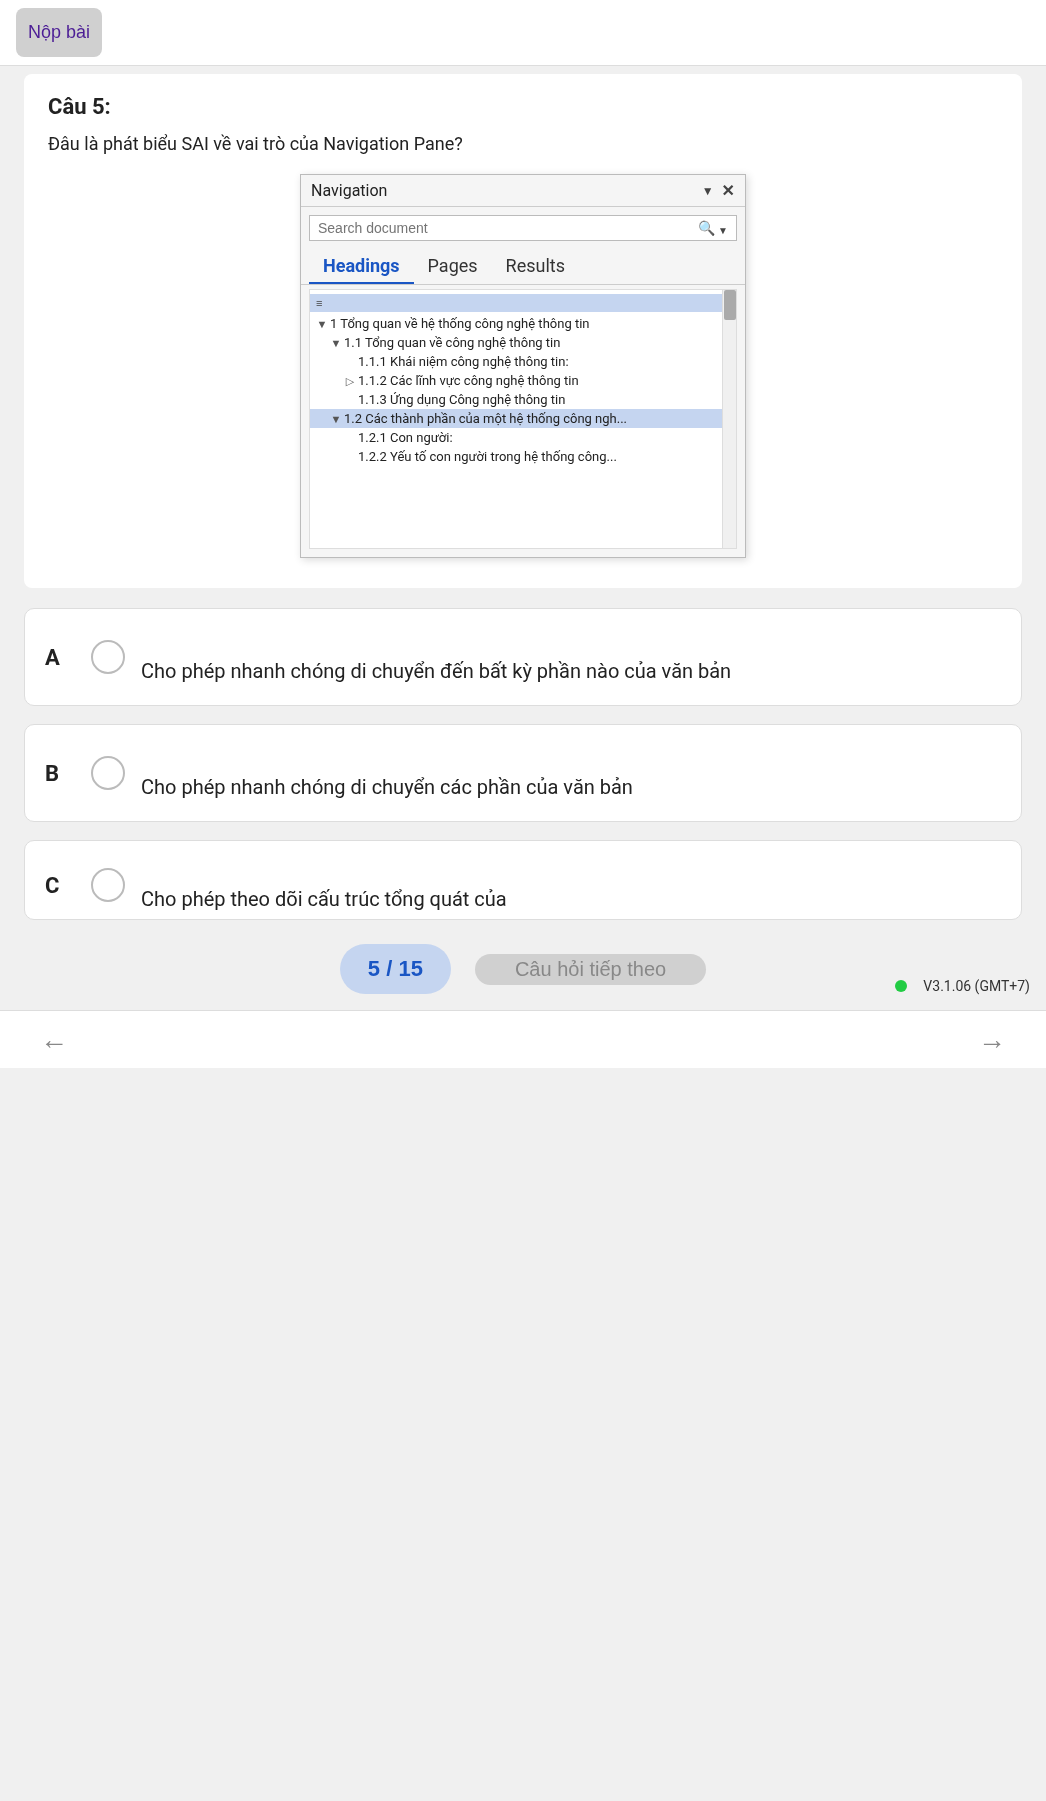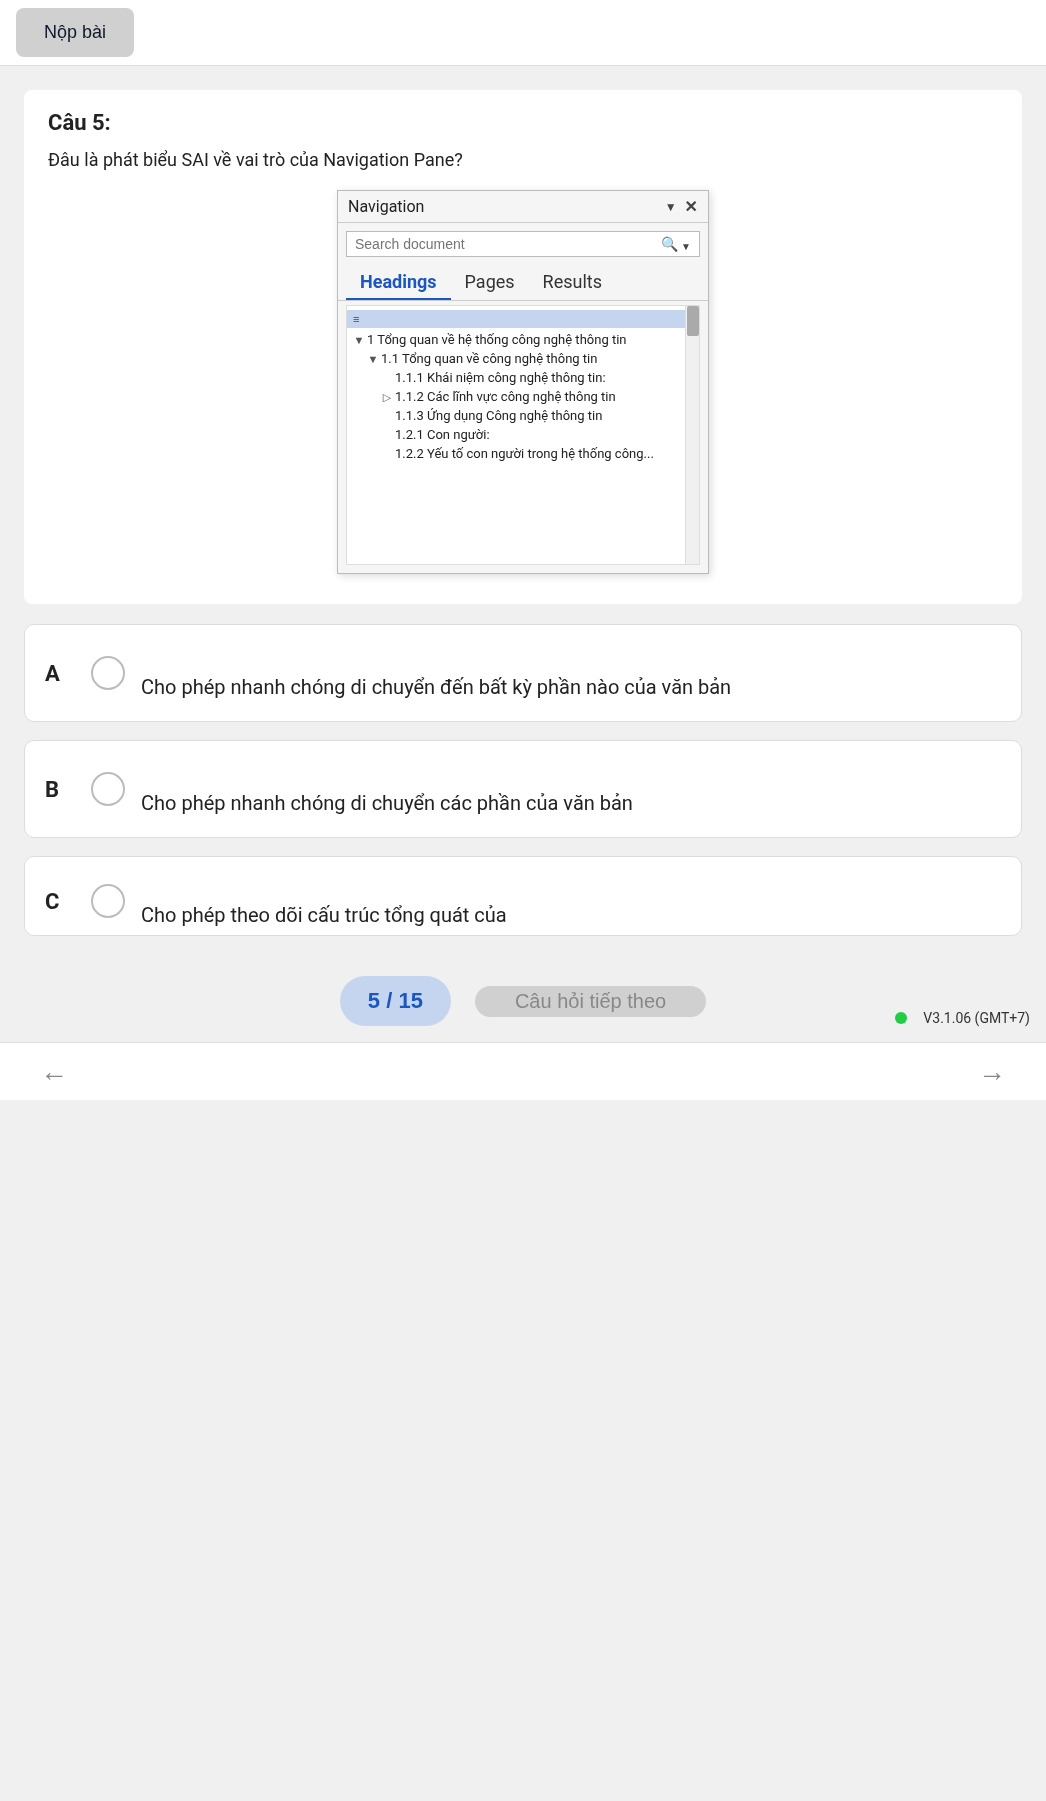--- a/index.html
+++ b/index.html
@@ -41,31 +41,31 @@
       background: #1a56c4;
       color: white;
       font-size: 36px;
       font-weight: bold;
       padding: 8px 24px;
       border-radius: 8px;
       letter-spacing: 4px;
     }
     .submit-btn {
       background: #d0d0d0;
-      color: #0f172a;
+      color: #4c1d95;
       border: none;
-      padding: 14px 28px;
+      padding: 14px 12px;
       font-size: 18px;
       border-radius: 8px;
       cursor: pointer;
     }
 
     
     .main-content {
-      padding: 24px 24px;
+      padding: 8px 24px;
       background: #f0f0f0;
     }
 
     
     .question-section {
       background: #fff;
       border-radius: 8px;
       padding: 20px 24px 30px;
       margin-bottom: 20px;
     }
@@ -82,21 +82,21 @@
     }
 
     
     .nav-pane-wrapper {
       display: flex;
       justify-content: center;
     }
     .nav-pane {
       border: 1px solid #bbb;
       background: #f5f5f5;
-      width: 372px;
+      width: 446px;
       box-shadow: 2px 2px 8px rgba(0,0,0,0.15);
     }
     .nav-pane-titlebar {
       display: flex;
       align-items: center;
       justify-content: space-between;
       padding: 6px 10px;
       background: #f5f5f5;
       border-bottom: 1px solid #ccc;
     }
@@ -367,20 +367,23 @@
           </div>
           <div class="heading-item indent-2">
             <span class="toggle">&nbsp;</span>1.1.1 Khái niệm công nghệ thông tin:
           </div>
           <div class="heading-item indent-2">
             <span class="toggle">▷</span>1.1.2 Các lĩnh vực công nghệ thông tin
           </div>
           <div class="heading-item indent-2">
             <span class="toggle">&nbsp;</span>1.1.3 Ứng dụng Công nghệ thông tin
           </div>
+          <div class="heading-item indent-1 selected">
+            <span class="toggle">▼</span>1.2 Các thành phần của một hệ thống công ngh...
+          </div>
           <div class="heading-item indent-2">
             <span class="toggle">&nbsp;</span>1.2.1 Con người:
           </div>
           <div class="heading-item indent-2">
             <span class="toggle">&nbsp;</span>1.2.2 Yếu tố con người trong hệ thống công...
           </div>
 
           <div class="scroll-bar-area">
             <div class="scroll-thumb"></div>
           </div>

